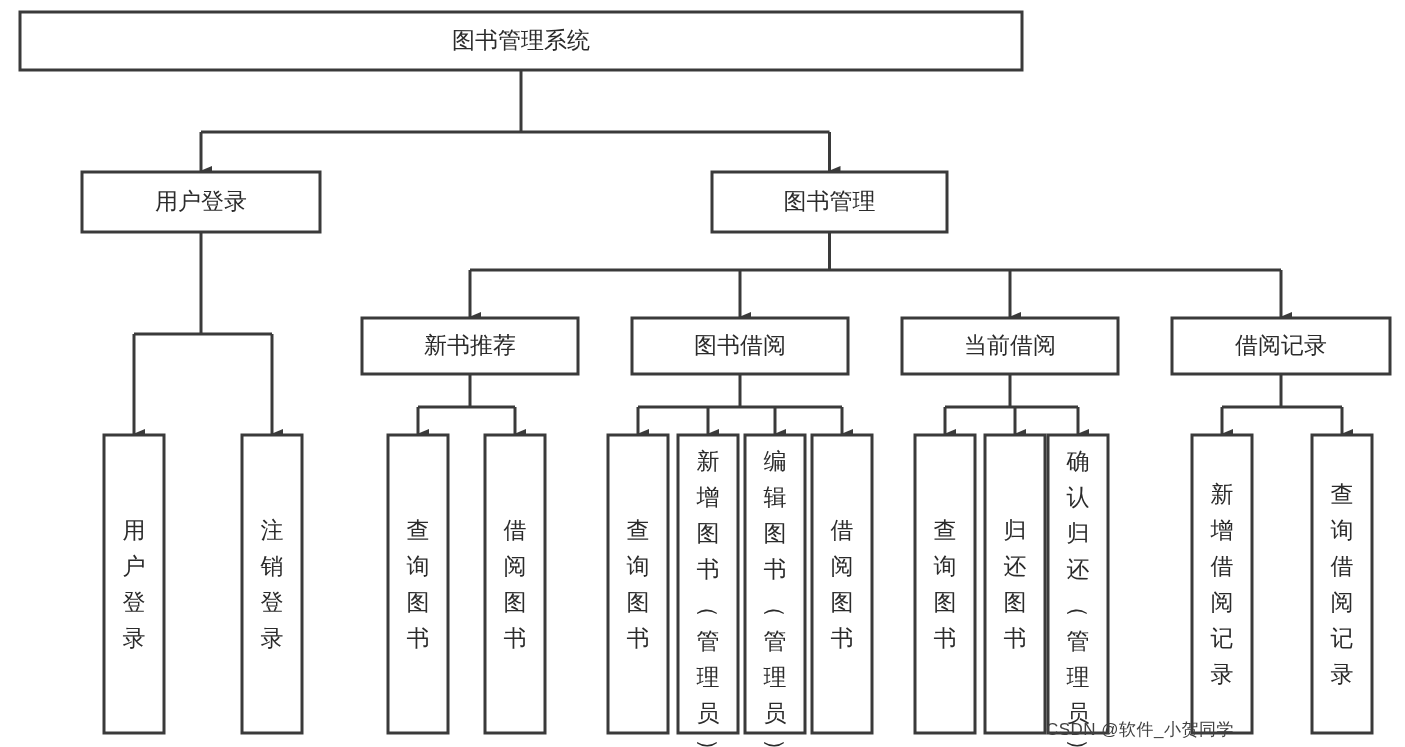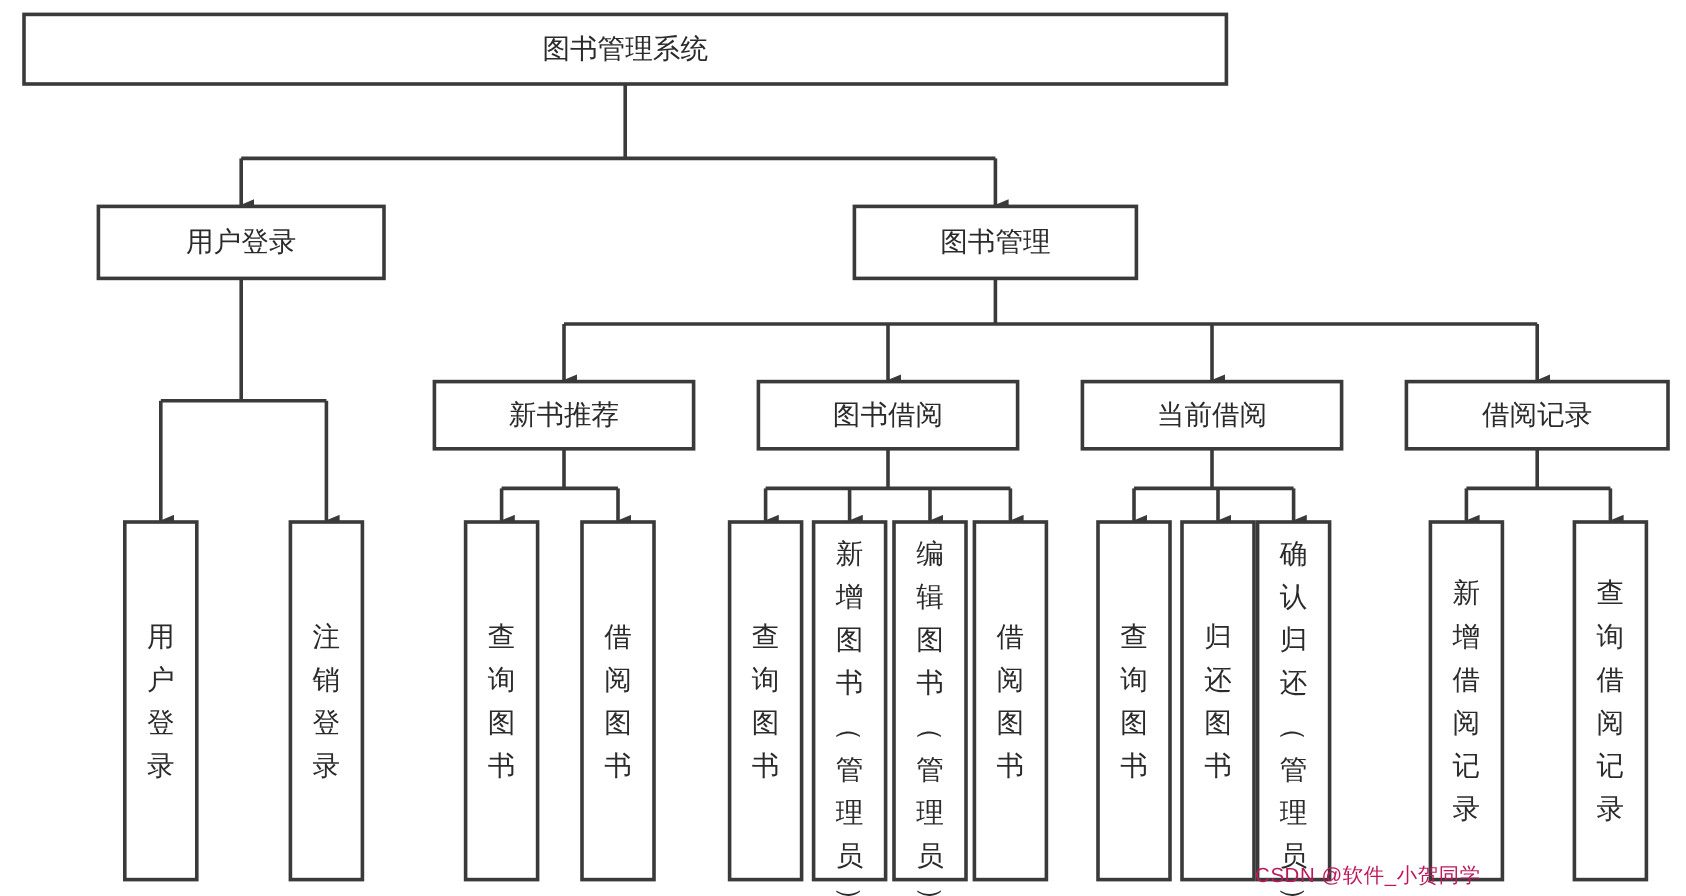--- a/index.html
+++ b/index.html
@@ -22,21 +22,21 @@
     font-family:"Liberation Sans","DejaVu Sans",sans-serif;
     fill:#2b2b2b;
     font-size:23px;
     text-anchor:middle;
   }
   .watermark{
     position:absolute;
     right:12px;bottom:6px;
     font-family:"Liberation Sans","DejaVu Sans",sans-serif;
     font-size:17px;
-    color:#be185d;
+    color:#404040;
     white-space:nowrap;
     letter-spacing:0.5px;
     margin-top:48px;
   }
 </style>
 </head>
 <body>
 
 <div id="stage">
   <svg id="diagram" viewBox="0 0 1405 747" xmlns="http://www.w3.org/2000/svg">

